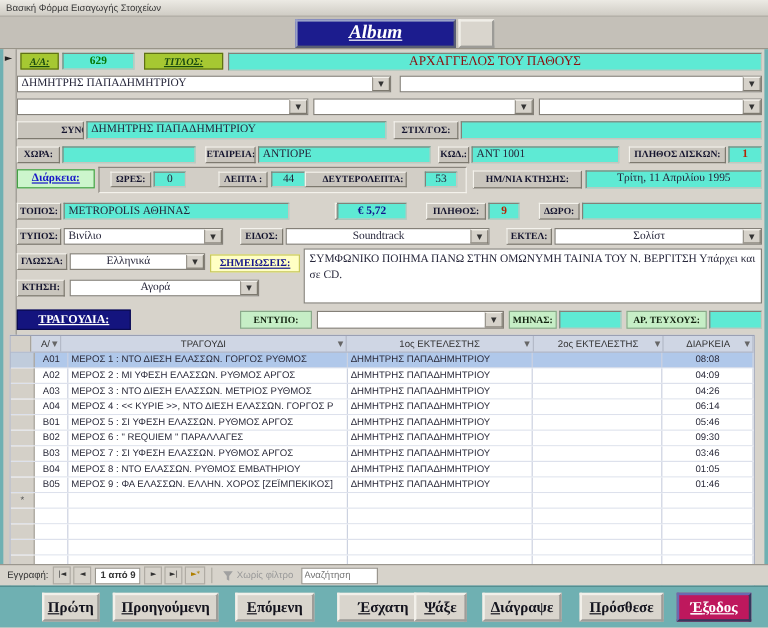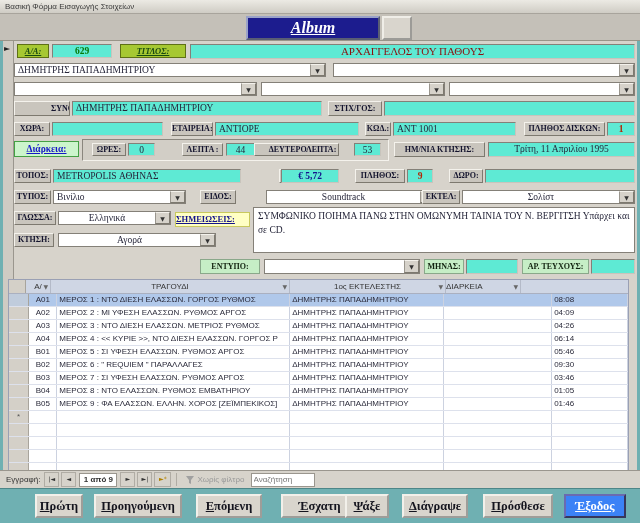--- a/index.html
+++ b/index.html
@@ -46,21 +46,21 @@
   .val-green{color:#067806;font-weight:bold;}
   .val-red{color:#b42506;font-weight:bold;}
   .val-navy{color:#14148c;font-weight:bold;}
   .val-title{color:#8c1010;font-weight:normal;font-size:11px;line-height:13px;}
 
   .durpanel{left:82px;top:139px;width:307px;height:22px;background:#d2cec6;
     border:1px solid;border-color:#8a867e #f4f2ec #f4f2ec #8a867e;}
   .duration-lbl{background:#ccf5cc;border:1px solid #44a044;color:#1616c8;font-weight:bold;
     font-size:9.5px;text-decoration:underline;text-align:center;line-height:14px;}
   .notes-lbl{background:#ffffc4;border:1px solid #c8c85e;color:#14148c;font-weight:bold;
-    font-size:8.5px;text-decoration:underline;line-height:13px;}
+    font-size:8.5px;text-decoration:underline;text-align:center;line-height:13px;}
   .songs-lbl{background:#14147e;border:1px solid #0a0a50;color:#fff;font-weight:bold;
     font-size:10px;text-decoration:underline;text-align:center;line-height:15px;}
   .notesbox{background:#fff;border:1px solid #848078;font-size:9.5px;color:#26263a;
     line-height:14px;padding:1px 4px;overflow:hidden;}
 
   
   .table{left:8px;top:279px;width:621px;background:#fff;border:1px solid #9aa0b4;
     font-family:"Liberation Sans",sans-serif;}
   .t-head{display:flex;background:#cfd6e4;border-bottom:1px solid #aab0c0;height:13px;}
   .t-hcell{font-size:8px;color:#333;line-height:13px;text-align:center;border-right:1px solid #b4bac8;
@@ -70,21 +70,21 @@
   .t-row{display:flex;height:12px;background:#fff;border-bottom:1px solid #dde1ec;}
   .t-row.selected{background:#b0c8ea;}
   .t-cell{font-size:8px;color:#2a2a3a;line-height:12px;border-right:1px solid #ccd2e0;
     overflow:hidden;white-space:nowrap;padding:0 2px;}
   .c-sel{width:16px;background:#d4d0c8;border-right:1px solid #a8a49c;text-align:center;color:#555;}
   .t-row.selected .c-sel{background:#c0ccdc;}
   .c-aa{width:24px;text-align:center;}
   .c-song{width:238px;}
   .c-p1{width:155px;}
   .c-p2{width:108px;}
-  .c-dur{width:74px;text-align:left;}
+  .c-dur{width:74px;text-align:center;}
 
   
   .recnav{left:0;top:470px;width:640px;height:18px;background:#d7d3cb;border-top:1px solid #9a968e;
     font-family:"Liberation Sans",sans-serif;font-size:8px;color:#333;display:flex;align-items:center;padding-left:6px;}
   .navbtn{width:13px;height:13px;background:#d7d3cb;border:1px solid #b0aca4;margin:0 1px;
     font-size:6px;line-height:11px;text-align:center;color:#333;font-family:"DejaVu Sans",sans-serif;}
   .navbox{width:36px;height:12px;background:#fff;border:1px solid #9a968e;text-align:center;
     line-height:12px;margin:0 2px;font-weight:bold;}
   .navsep{width:1px;height:13px;background:#b0aca4;margin:0 4px;}
   .navdis{color:#999;margin-left:2px;}
@@ -92,21 +92,21 @@
     font-family:"Liberation Sans",sans-serif;color:#444;padding:0 2px;margin-left:6px;}
   .funnel{margin-left:4px;}
 
   
   .btnband{left:0;top:488px;width:640px;height:35px;background:#6fb0b2;border-top:1px solid #4e8688;}
   .fbtn{position:absolute;top:494px;height:24px;background:#d9d5cd;border:2px outset #f2f0ea;
     font-family:"Liberation Serif",serif;font-size:12.5px;font-weight:bold;color:#14141e;
     text-align:center;cursor:pointer;padding:0;}
   .fbtn .bl{display:block;line-height:20px;}
   .fbtn .bl::first-letter{text-decoration:underline;}
-  .fbtn-exit{background:#3b82f6;border:2px outset #6a6ab0;color:#fff;}
+  .fbtn-exit{background:#be185d;border:2px outset #6a6ab0;color:#fff;}
   .fbtn-exit .bl{text-decoration:underline;}
 </style>
 </head>
 <body>
 
 <div class="window">
 
   <div class="abs titlebar">
     <span>Βασική Φόρμα Εισαγωγής Στοιχείων</span>
   </div>
@@ -182,21 +182,21 @@
   <div class="abs fld ctr val-red" style="left:407px;top:169px;width:26px;height:14px;">9</div>
   <div class="abs lbl" style="left:449px;top:169px;width:34px;height:14px;">ΔΩΡΟ:</div>
   <div class="abs fld" style="left:485px;top:169px;width:150px;height:14px;"></div>
 
   <div class="abs lbl" style="left:14px;top:190px;width:37px;height:14px;">ΤΥΠΟΣ:</div>
   <div class="abs combo" style="left:53px;top:190px;width:133px;height:14px;">
     <span class="ctext">Βινίλιο</span>
     <span class="cbtn">▼</span>
   </div>
   <div class="abs lbl" style="left:200px;top:190px;width:36px;height:14px;">ΕΙΔΟΣ:</div>
-  <div class="abs combo" style="left:238px;top:190px;width:170px;height:14px;margin-left:28px;">
+  <div class="abs combo" style="left:238px;top:190px;width:170px;height:14px;">
     <span class="ctext ctr">Soundtrack</span>
     <span class="cbtn">▼</span>
   </div>
   <div class="abs lbl" style="left:422px;top:190px;width:38px;height:14px;">ΕΚΤΕΛ:</div>
   <div class="abs combo" style="left:462px;top:190px;width:173px;height:14px;">
     <span class="ctext ctr">Σολίστ</span>
     <span class="cbtn">▼</span>
   </div>
 
   <div class="abs lbl" style="left:14px;top:211px;width:42px;height:14px;">ΓΛΩΣΣΑ:</div>
@@ -206,36 +206,38 @@
   </div>
   <div class="abs notes-lbl" style="left:175px;top:212px;width:75px;height:15px;">ΣΗΜΕΙΩΣΕΙΣ:</div>
   <div class="abs notesbox" style="left:253px;top:207px;width:382px;height:46px;white-space:normal;">ΣΥΜΦΩΝΙΚΟ ΠΟΙΗΜΑ ΠΑΝΩ ΣΤΗΝ ΟΜΩΝΥΜΗ ΤΑΙΝΙΑ ΤΟΥ Ν. ΒΕΡΓΙΤΣΗ Υπάρχει και σε CD.</div>
 
   <div class="abs lbl" style="left:14px;top:233px;width:40px;height:14px;">ΚΤΗΣΗ:</div>
   <div class="abs combo" style="left:58px;top:233px;width:158px;height:14px;">
     <span class="ctext ctr">Αγορά</span>
     <span class="cbtn">▼</span>
   </div>
 
+  <div class="abs songs-lbl" style="left:14px;top:258px;width:95px;height:17px;">ΤΡΑΓΟΥΔΙΑ:</div>
   <div class="abs palegreen" style="left:200px;top:259px;width:60px;height:15px;">ΕΝΤΥΠΟ:</div>
   <div class="abs combo" style="left:264px;top:259px;width:156px;height:15px;">
     <span class="ctext"></span>
     <span class="cbtn">▼</span>
   </div>
   <div class="abs palegreen" style="left:424px;top:259px;width:40px;height:15px;">ΜΗΝΑΣ:</div>
   <div class="abs fld" style="left:466px;top:259px;width:52px;height:15px;"></div>
   <div class="abs palegreen" style="left:522px;top:259px;width:67px;height:15px;">ΑΡ. ΤΕΥΧΟΥΣ:</div>
   <div class="abs fld" style="left:591px;top:259px;width:44px;height:15px;"></div>
 
   <div class="abs table">
     <div class="t-head">
       <div class="t-hcell c-sel"></div>
       <div class="t-hcell c-aa"><span>Α/</span><span class="sortarrow">▼</span></div>
       <div class="t-hcell c-song"><span>ΤΡΑΓΟΥΔΙ</span><span class="sortarrow">▼</span></div>
       <div class="t-hcell c-p1"><span>1ος ΕΚΤΕΛΕΣΤΗΣ</span><span class="sortarrow">▼</span></div>
+      <div class="t-hcell c-p2"><span>2ος ΕΚΤΕΛΕΣΤΗΣ</span><span class="sortarrow">▼</span></div>
       <div class="t-hcell c-dur"><span>ΔΙΑΡΚΕΙΑ</span><span class="sortarrow">▼</span></div>
     </div>
     <div>
         <div class="t-row selected">
           <div class="t-cell c-sel"></div>
           <div class="t-cell c-aa">A01</div>
           <div class="t-cell c-song">ΜΕΡΟΣ 1 : ΝΤΟ ΔΙΕΣΗ ΕΛΑΣΣΩΝ. ΓΟΡΓΟΣ ΡΥΘΜΟΣ</div>
           <div class="t-cell c-p1">ΔΗΜΗΤΡΗΣ ΠΑΠΑΔΗΜΗΤΡΙΟΥ</div>
           <div class="t-cell c-p2"></div>
           <div class="t-cell c-dur">08:08</div>

